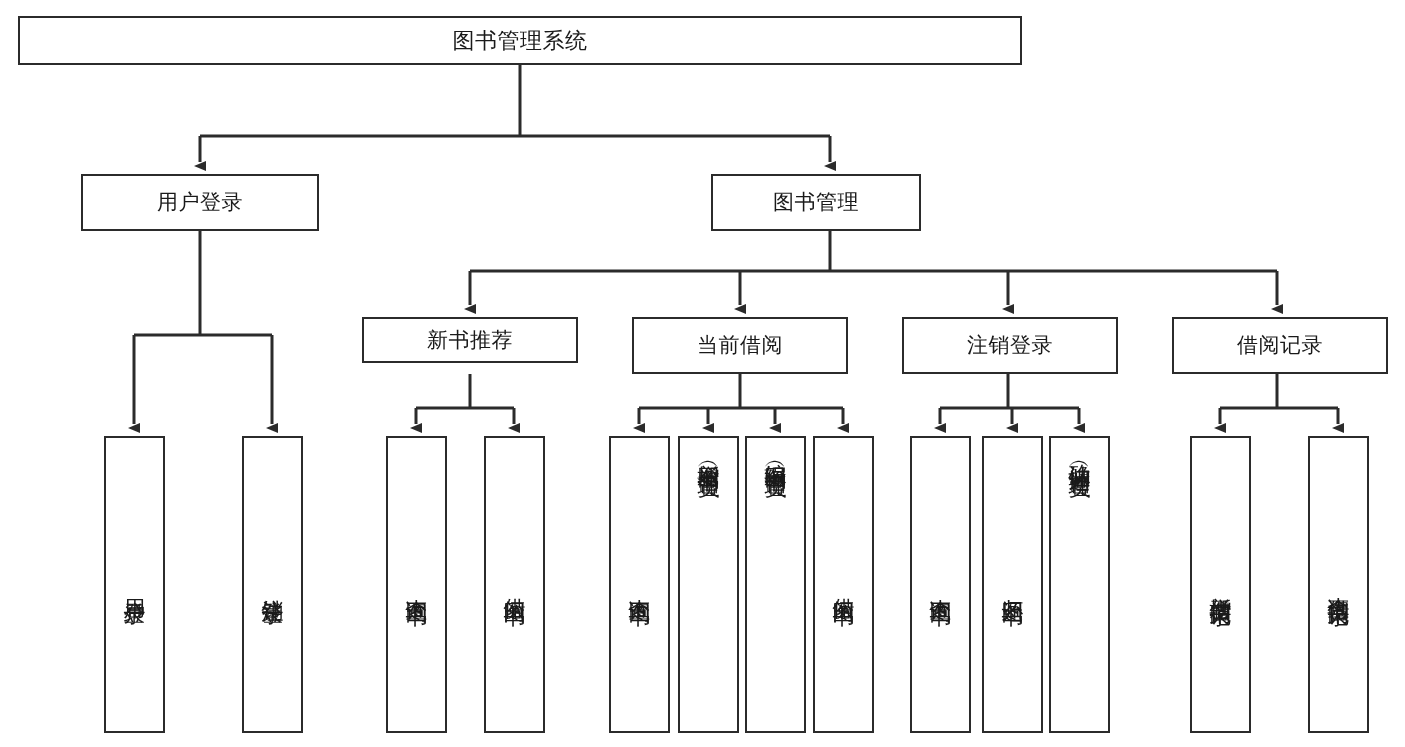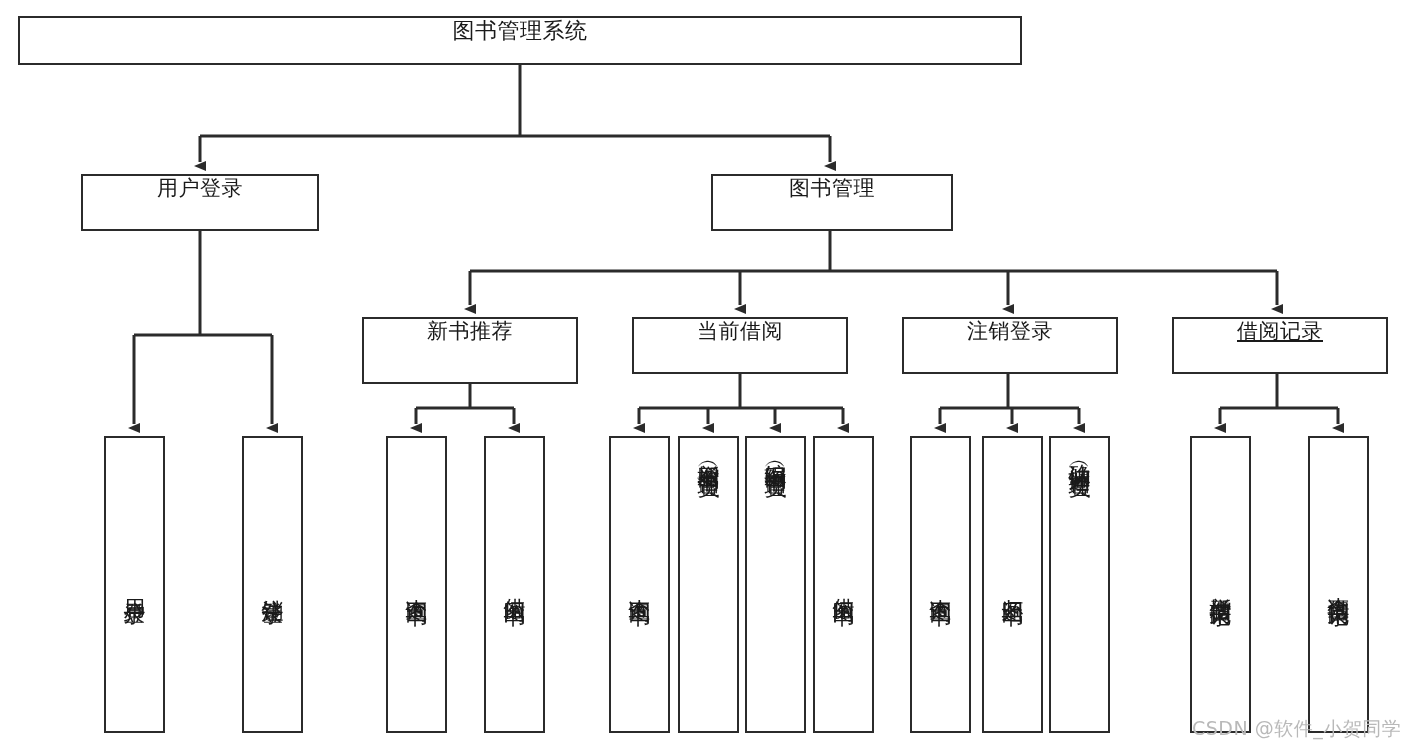--- a/index.html
+++ b/index.html
@@ -24,20 +24,21 @@
     width: 1405px;
     height: 747px;
     pointer-events: none;
   }
   .node {
     position: absolute;
     box-sizing: border-box;
     background: #ffffff;
     border: 2px solid #2b2b2b;
     display: flex;
+    align-items: center;
     justify-content: center;
     color: #1a1a1a;
   }
   .node-label {
     text-align: center;
     line-height: 1.18;
     white-space: pre;
   }
   .node.horizontal .node-label {
     font-size: 21px;
@@ -127,36 +128,36 @@
   </svg>
 
   <div class="node root horizontal" id="node-root" style="left: 18px; top: 16px; width: 1004px; height: 49px;">
     <span class="node-label">图书管理系统</span>
   </div>
 
   <div id="level2-layer">
       <div class="node horizontal" style="left: 81px; top: 174px; width: 238px; height: 57px;">
         <span class="node-label">用户登录</span>
       </div>
-      <div class="node horizontal" style="left: 711px; top: 174px; width: 242px; height: 57px;">
+      <div class="node horizontal" style="left: 711px; top: 174px; width: 210px; height: 57px;">
         <span class="node-label">图书管理</span>
       </div>
     </div>
 
   <div id="level3-layer">
-      <div class="node horizontal" style="left: 362px; top: 317px; width: 216px; height: 67px;">
+      <div class="node horizontal" style="left: 362px; top: 317px; width: 216px; height: 46px;">
         <span class="node-label">新书推荐</span>
       </div>
       <div class="node horizontal" style="left: 632px; top: 317px; width: 216px; height: 57px;">
         <span class="node-label">当前借阅</span>
       </div>
       <div class="node horizontal" style="left: 902px; top: 317px; width: 216px; height: 57px;">
         <span class="node-label">注销登录</span>
       </div>
-      <div class="node horizontal" style="left: 1172px; top: 317px; width: 216px; height: 57px; text-decoration: underline;">
+      <div class="node horizontal" style="left: 1172px; top: 317px; width: 216px; height: 57px;">
         <span class="node-label">借阅记录</span>
       </div>
     </div>
 
   <div id="leaf-layer">
       <div class="node vertical center-text" style="left: 104px; top: 436px; width: 61px; height: 297px;">
         <span class="node-label">用户登录</span>
       </div>
       <div class="node vertical center-text" style="left: 242px; top: 436px; width: 61px; height: 297px;">
         <span class="node-label">注销登录</span>
@@ -189,14 +190,13 @@
         <span class="node-label">确认归还（管理员）</span>
       </div>
       <div class="node vertical center-text" style="left: 1190px; top: 436px; width: 61px; height: 297px;">
         <span class="node-label">新增借阅记录</span>
       </div>
       <div class="node vertical center-text" style="left: 1308px; top: 436px; width: 61px; height: 297px;">
         <span class="node-label">查询借阅记录</span>
       </div>
     </div>
 
-  <div class="watermark" style="left: 1192px; top: 716px; color: rgb(185, 185, 185);">CSDN @软件_小贺同学</div>
 </div>
 
 </body></html>

